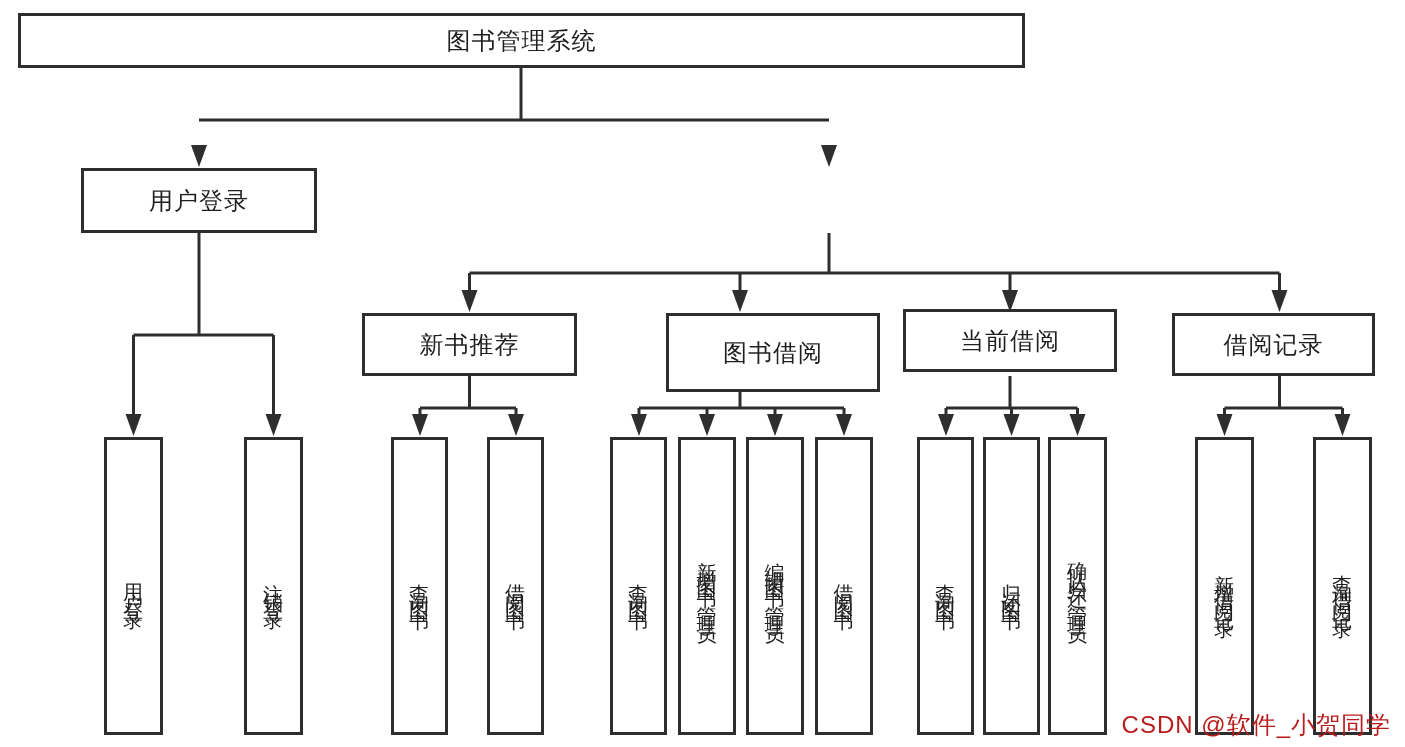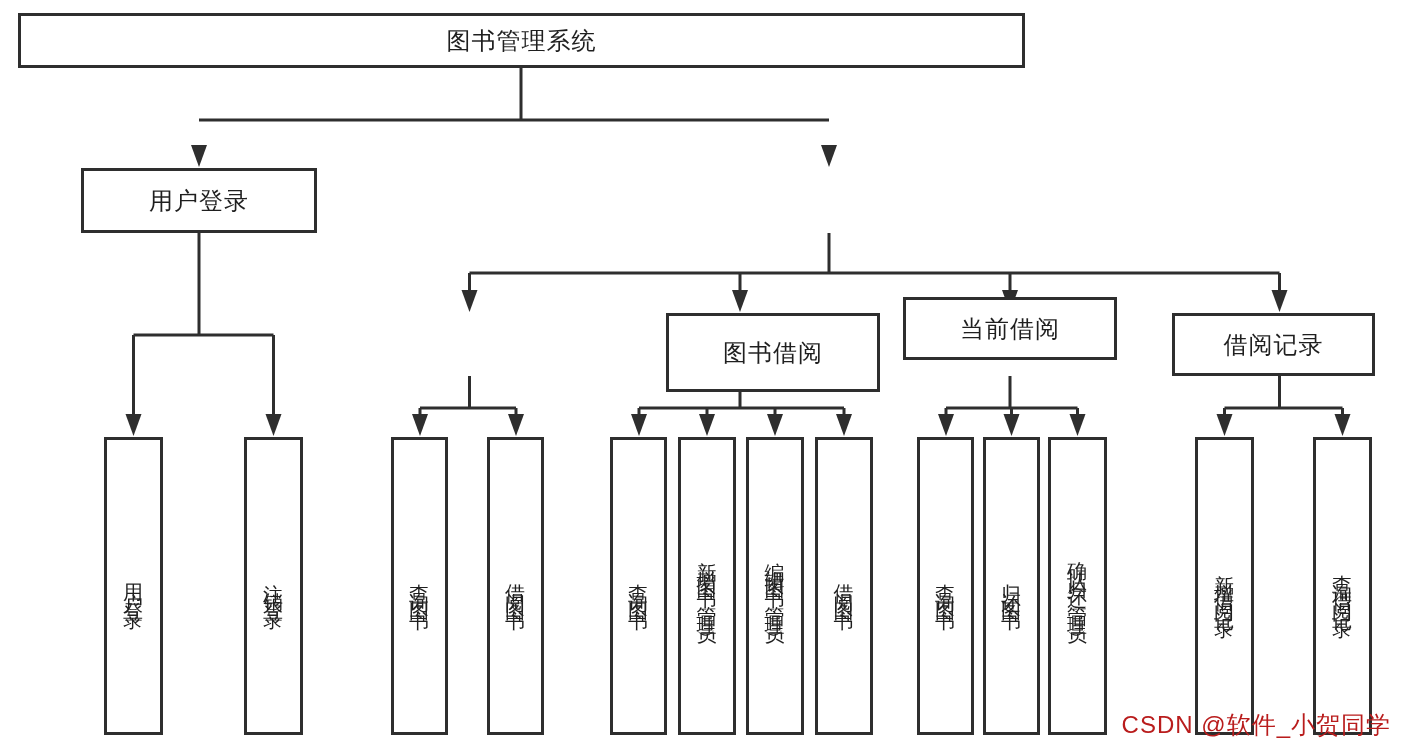--- a/index.html
+++ b/index.html
@@ -76,22 +76,23 @@
       <polygon points="1069.5,414 1085.5,414 1077.5,436"></polygon>
       <polygon points="1216.5,414 1232.5,414 1224.5,436"></polygon>
       <polygon points="1334.5,414 1350.5,414 1342.5,436"></polygon>
     </g>
   </svg>
 
   <div class="node" style="left:18px;top:13px;width:1007px;height:55px">图书管理系统</div>
 
   <div class="node" style="left:81px;top:168px;width:236px;height:65px">用户登录</div>
 
+  <div class="node" style="left:362px;top:313px;width:215px;height:63px">新书推荐</div>
   <div class="node" style="left:666px;top:313px;width:214px;height:79px">图书借阅</div>
-  <div class="node" style="left:903px;top:297px;width:214px;height:63px">当前借阅</div>
+  <div class="node" style="left:903px;top:309px;width:214px;height:63px">当前借阅</div>
   <div class="node" style="left:1172px;top:313px;width:203px;height:63px">借阅记录</div>
 
   <div class="node leaf" style="left:104px;top:437px;width:59px;height:298px">用户登录</div>
   <div class="node leaf" style="left:244px;top:437px;width:59px;height:298px">注销登录</div>
 
   <div class="node leaf" style="left:391px;top:437px;width:57px;height:298px">查询图书</div>
   <div class="node leaf" style="left:487px;top:437px;width:57px;height:298px">借阅图书</div>
 
   <div class="node leaf" style="left:610px;top:437px;width:57px;height:298px">查询图书</div>
   <div class="node leaf" style="left:678px;top:437px;width:58px;height:298px">新增图书（管理员）</div>

